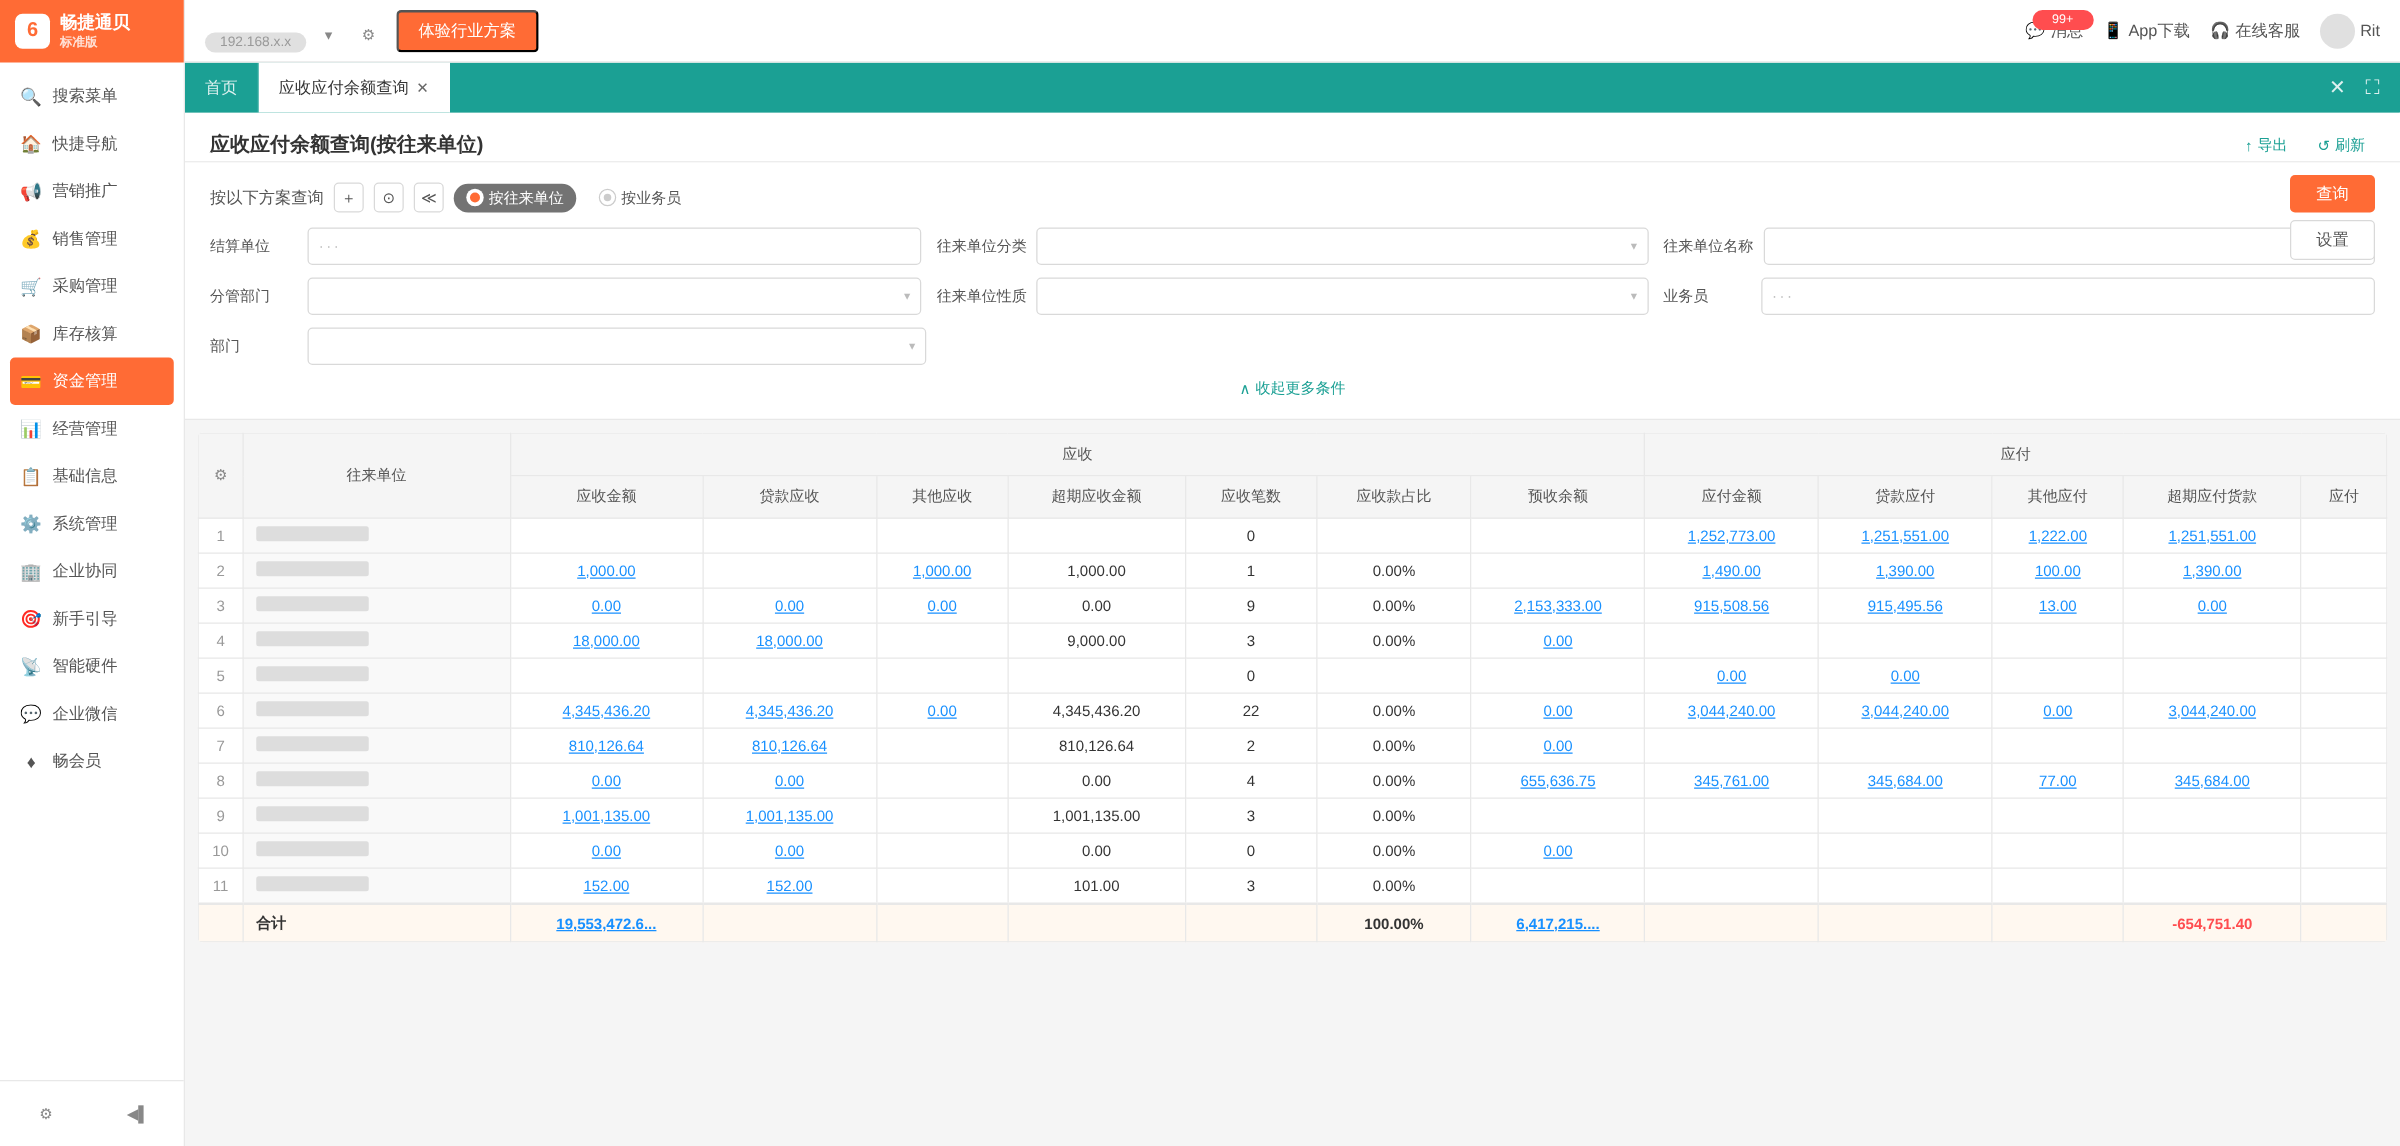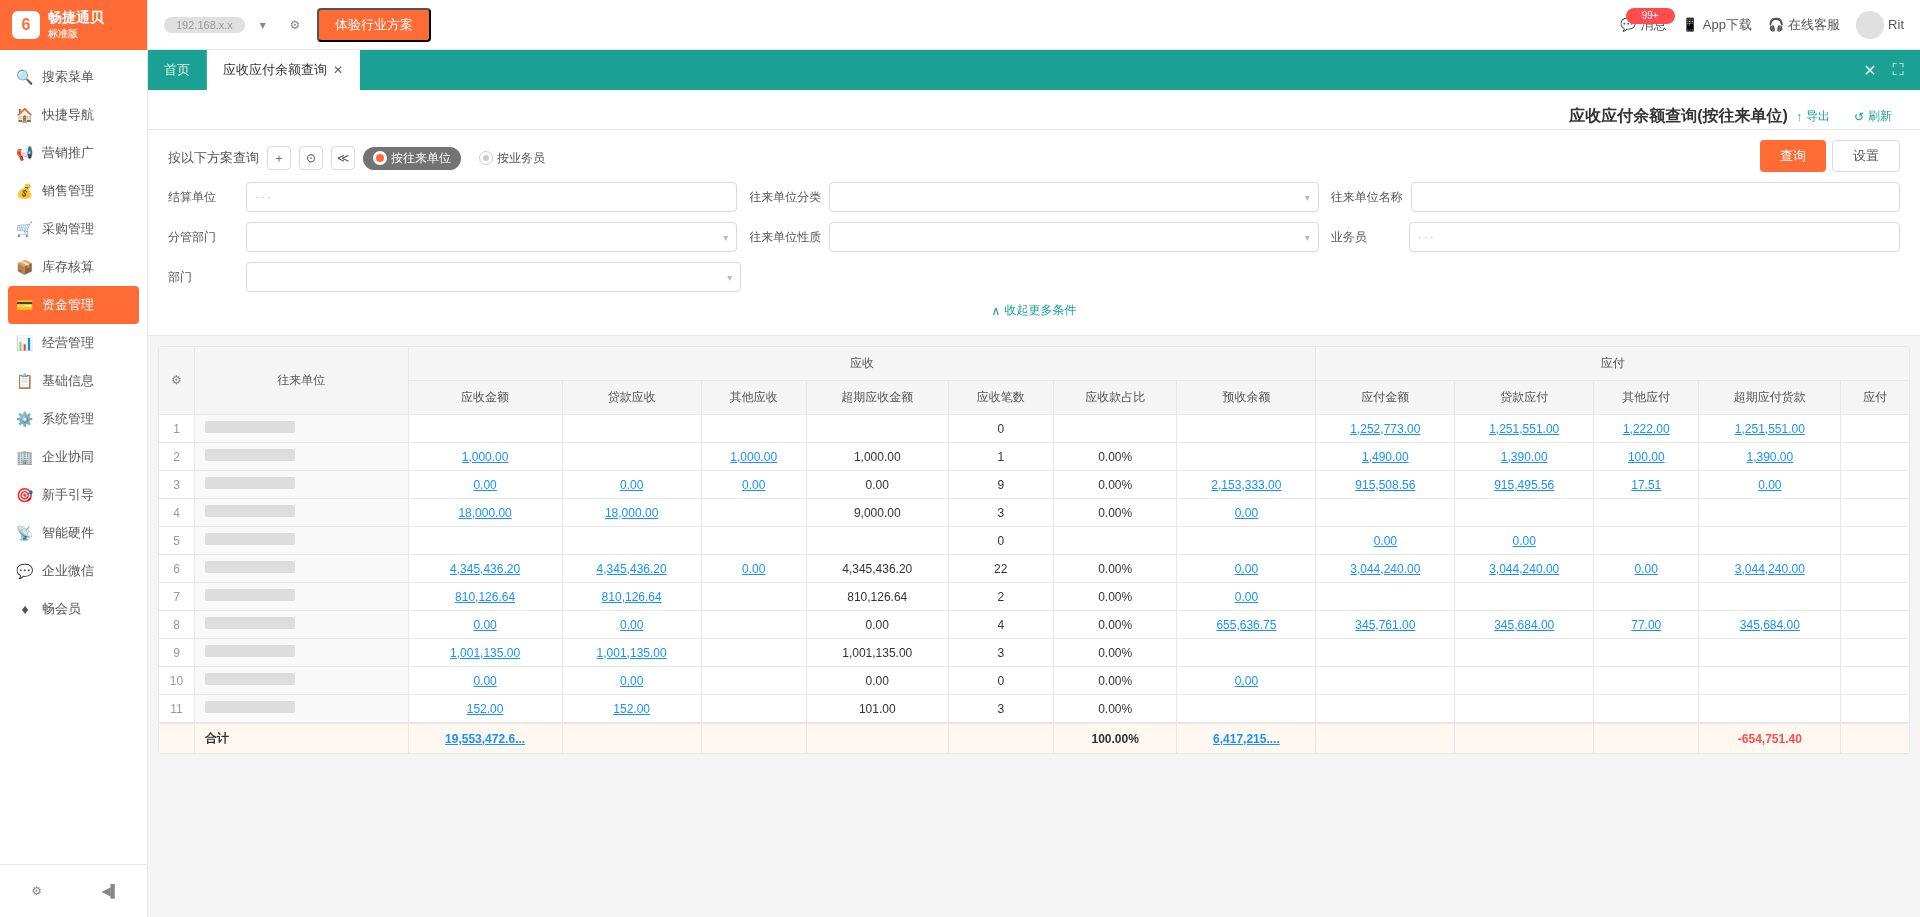--- a/index.html
+++ b/index.html
@@ -25,21 +25,21 @@
     .sidebar-item .s-icon { width: 18px; height: 18px; margin-right: 8px; display: flex; align-items: center; justify-content: center; font-size: 14px; }
     .sidebar-bottom { padding: 10px 0; border-top: 1px solid #e8e8e8; display: flex; align-items: center; justify-content: space-around; }
     .sidebar-bottom-btn { display: flex; align-items: center; justify-content: center; width: 32px; height: 32px; cursor: pointer; color: #888; }
 
     
     .top-header {
       position: fixed; left: 148px; top: 0; right: 0; height: 50px;
       background: #fff; border-bottom: 1px solid #e8e8e8;
       display: flex; align-items: center; padding: 0 16px; z-index: 100;
     }
-    .header-breadcrumb { display: flex; align-items: center; flex: 1; }
+    .header-breadcrumb { display: flex; align-items: flex-end; flex: 1; }
     .header-breadcrumb .bc-item { font-size: 12px; color: #999; }
     .header-nav-btn { width: 28px; height: 28px; display: flex; align-items: center; justify-content: center; cursor: pointer; color: #888; margin-left: 4px; }
     .header-promo { background: #ff6b35; color: #fff; padding: 6px 16px; border-radius: 4px; font-size: 13px; cursor: pointer; margin-left: 8px; }
     .header-right { display: flex; align-items: center; gap: 16px; }
     .header-right-item { display: flex; align-items: center; gap: 4px; font-size: 13px; color: #555; cursor: pointer; position: relative; }
     .badge { background: #ff4d4f; color: #fff; border-radius: 10px; font-size: 10px; padding: 0 16px; position: absolute; top: -8px; right: -8px; min-width: 18px; height: 16px; display: flex; align-items: center; justify-content: center; }
     .header-avatar { width: 28px; height: 28px; background: #e0e0e0; border-radius: 50%; }
 
     
     .tab-bar {
@@ -225,21 +225,21 @@
     <span class="tab-close">✕</span>
   </div>
   <div class="tab-actions">
     <span class="tab-action-btn">✕</span>
     <span class="tab-action-btn">⛶</span>
   </div>
 </div>
 
 <div class="main-content">
 
-  <div class="page-header" style="position:relative;justify-content:flex-end;">
+  <div class="page-header" style="position:relative;">
     <span class="page-title">应收应付余额查询(按往来单位)</span>
     <div class="page-header-actions">
       <div class="page-action-btn">
         <span>↑</span>
         <span>导出</span>
       </div>
       <div class="page-action-btn">
         <span>↺</span>
         <span>刷新</span>
       </div>
@@ -323,21 +323,21 @@
           <span class="arrow">▾</span>
         </div>
       </div>
     </div>
 
     <div class="collapse-btn">
       <span>∧</span>
       <span>收起更多条件</span>
     </div>
 
-    <div style="position:absolute; right:20px; top:10px; display:flex; flex-direction:row; gap:6px;">
+    <div style="position:absolute; right:20px; top:10px; display:flex; flex-direction:column; gap:6px;">
       <button class="btn-query">查询</button>
       <button class="btn-set">设置</button>
     </div>
   </div>
 
   <div class="table-area">
     <div class="table-scroll-wrapper">
       <table class="data-table">
         <thead>
           <tr>
@@ -407,21 +407,21 @@
     </td>
     <td class="linked">0.00</td>
     <td class="linked">0.00</td>
     <td class="linked">0.00</td>
     <td>0.00</td>
     <td>9</td>
     <td>0.00%</td>
     <td class="linked">2,153,333.00</td>
     <td class="linked">915,508.56</td>
     <td class="linked">915,495.56</td>
-    <td class="linked">17.51</td>
+    <td class="linked">13.00</td>
     <td class="linked">0.00</td>
     <td></td>
   </tr>
             <tr>
     <td style="text-align:center;color:#999;">4</td>
     <td class="text-left" style="min-width:140px; background:#f9f9f9;">
       <span style="display:inline-block;width:90px;height:12px;background:#ddd;border-radius:2px;"></span>
     </td>
     <td class="linked">18,000.00</td>
     <td class="linked">18,000.00</td>

